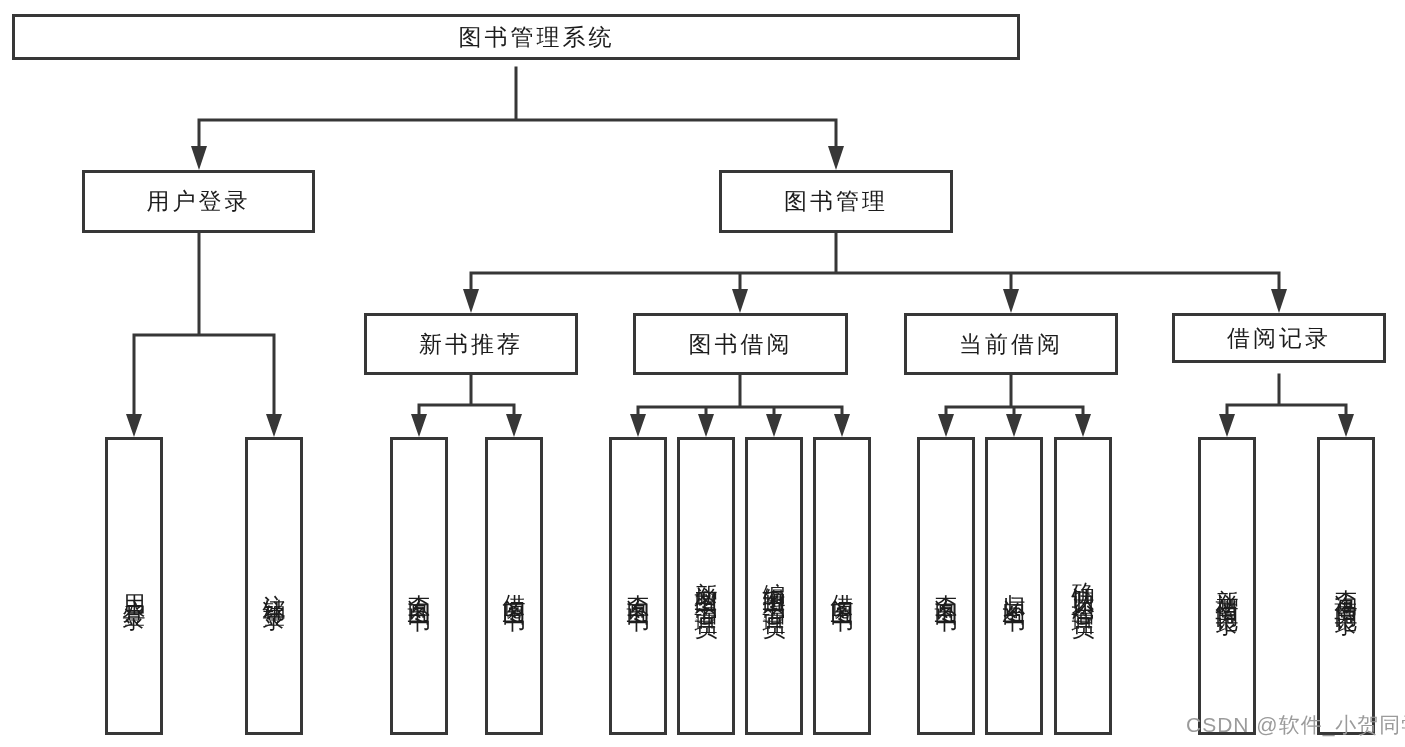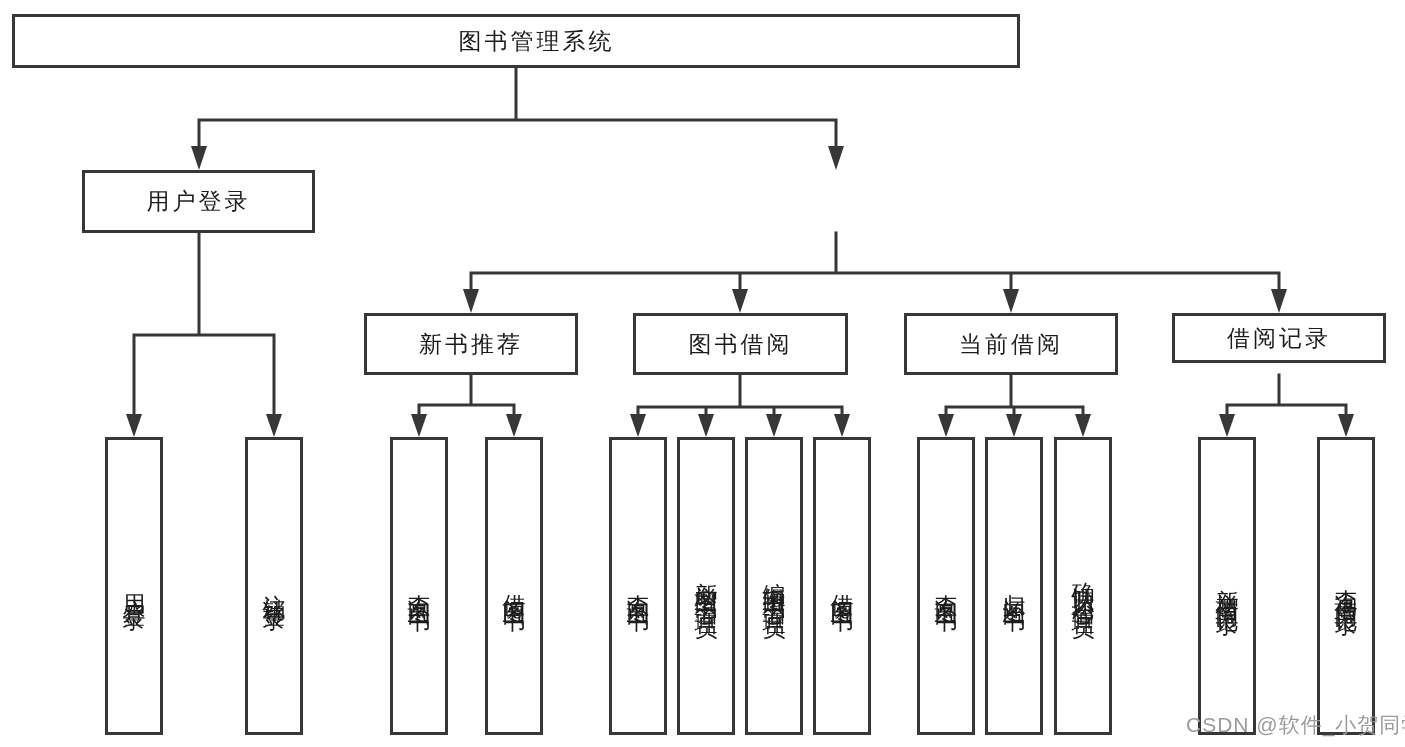--- a/index.html
+++ b/index.html
@@ -109,26 +109,29 @@
              M698,414 L714,414 L706,437 Z
              M766,414 L782,414 L774,437 Z
              M834,414 L850,414 L842,437 Z
              M938,414 L954,414 L946,437 Z
              M1006,414 L1022,414 L1014,437 Z
              M1075,414 L1091,414 L1083,437 Z
              M1219,414 L1235,414 L1227,437 Z
              M1338,414 L1354,414 L1346,437 Z"></path>
   </svg>
 
-  <div class="hnode" style="left:12px;top:14px;width:1008px;height:54px;padding-left:41px;">
+  <div class="hnode" style="left:12px;top:14px;width:1008px;height:46px;padding-left:41px;">
     <span>图书管理系统</span>
   </div>
 
   <div class="hnode" style="left:82px;top:170px;width:233px;height:63px;">
     <span>用户登录</span>
+  </div>
+  <div class="hnode" style="left:719px;top:170px;width:234px;height:63px;">
+    <span>图书管理</span>
   </div>
 
   <div class="hnode" style="left:633px;top:313px;width:215px;height:62px;">
     <span>图书借阅</span>
   </div>
   <div class="hnode" style="left:364px;top:313px;width:214px;height:62px;">
     <span>新书推荐</span>
   </div>
   <div class="hnode" style="left:904px;top:313px;width:214px;height:62px;">
     <span>当前借阅</span>

